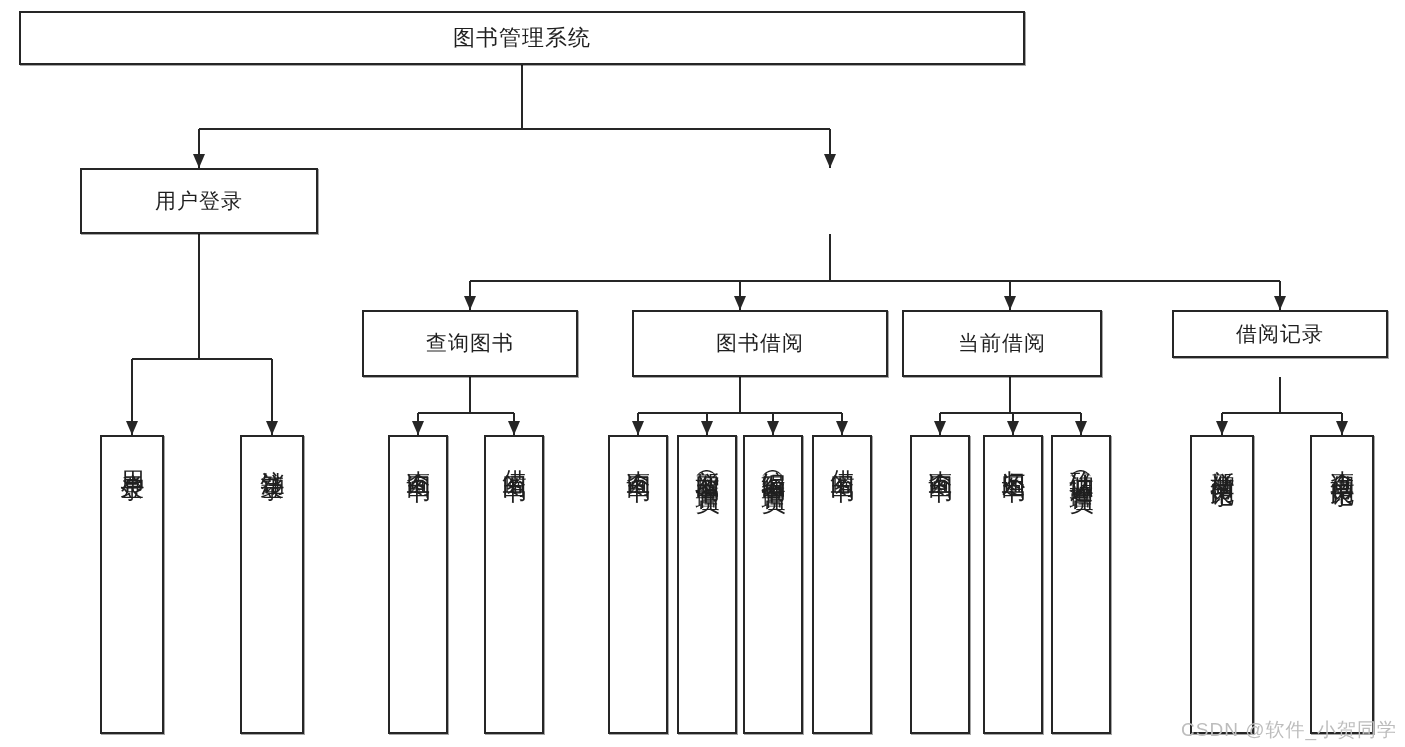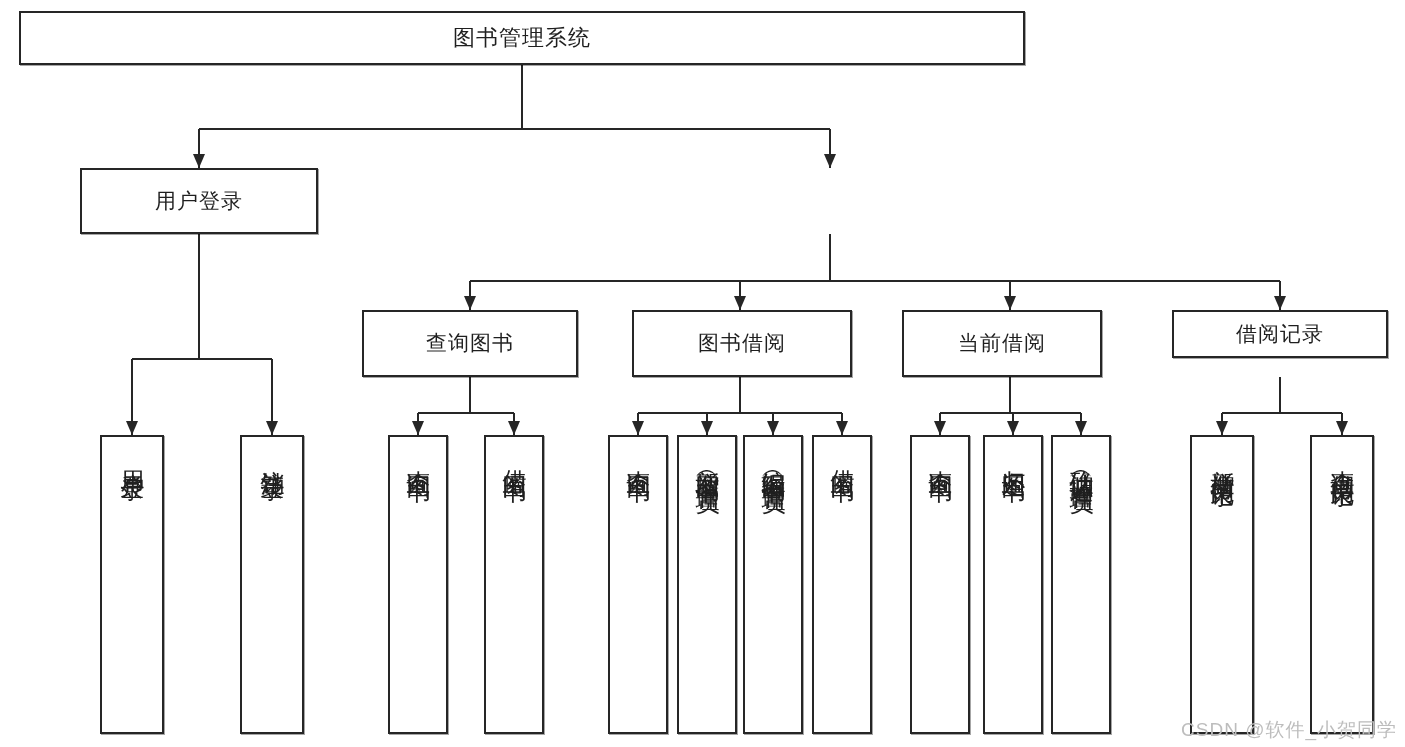--- a/index.html
+++ b/index.html
@@ -142,21 +142,21 @@
     <span class="label">图书管理系统</span>
   </div>
 
   <div class="node lvl2" id="node-user-login" style="left: 80px; top: 168px; width: 238px; height: 66px;">
     <span class="label">用户登录</span>
   </div>
 
   <div class="node lvl3" id="node-new-book-recommend" style="left: 362px; top: 310px; width: 216px; height: 67px;">
     <span class="label">查询图书</span>
   </div>
-  <div class="node lvl3" id="node-book-borrow" style="left: 632px; top: 310px; width: 220px; height: 67px;">
+  <div class="node lvl3" id="node-book-borrow" style="left: 632px; top: 310px; width: 256px; height: 67px;">
     <span class="label">图书借阅</span>
   </div>
   <div class="node lvl3" id="node-current-borrow" style="left: 902px; top: 310px; width: 200px; height: 67px;">
     <span class="label">当前借阅</span>
   </div>
   <div class="node lvl3" id="node-borrow-record" style="left: 1172px; top: 310px; width: 216px; height: 48px;">
     <span class="label">借阅记录</span>
   </div>
 
   <div class="node leaf" id="node-leaf-user-login" style="left: 100px; top: 435px; width: 64px; height: 299px;">

